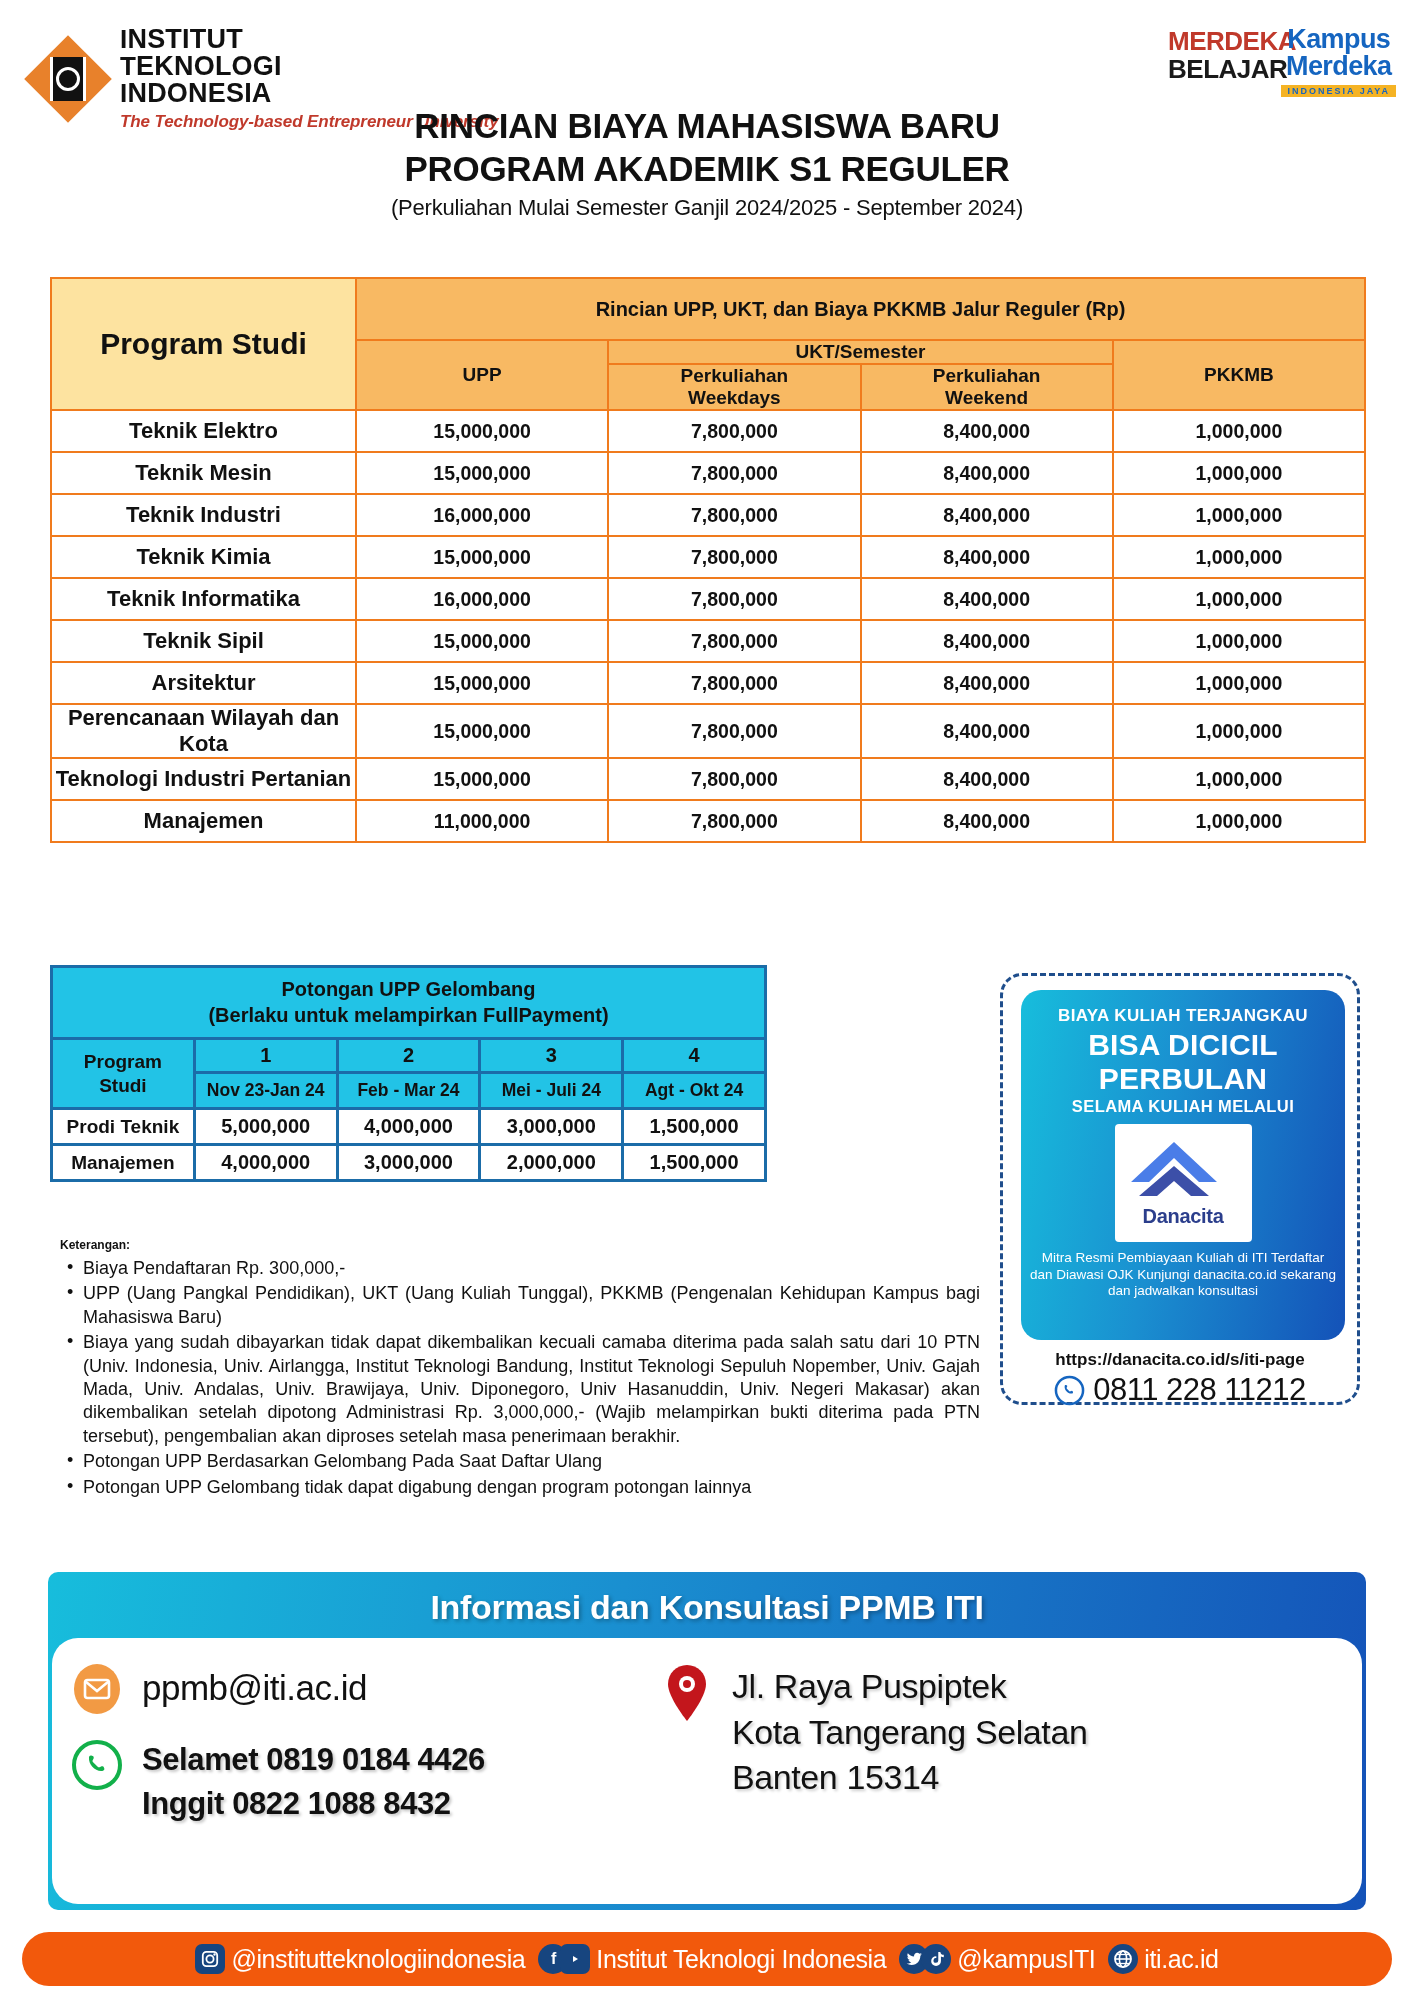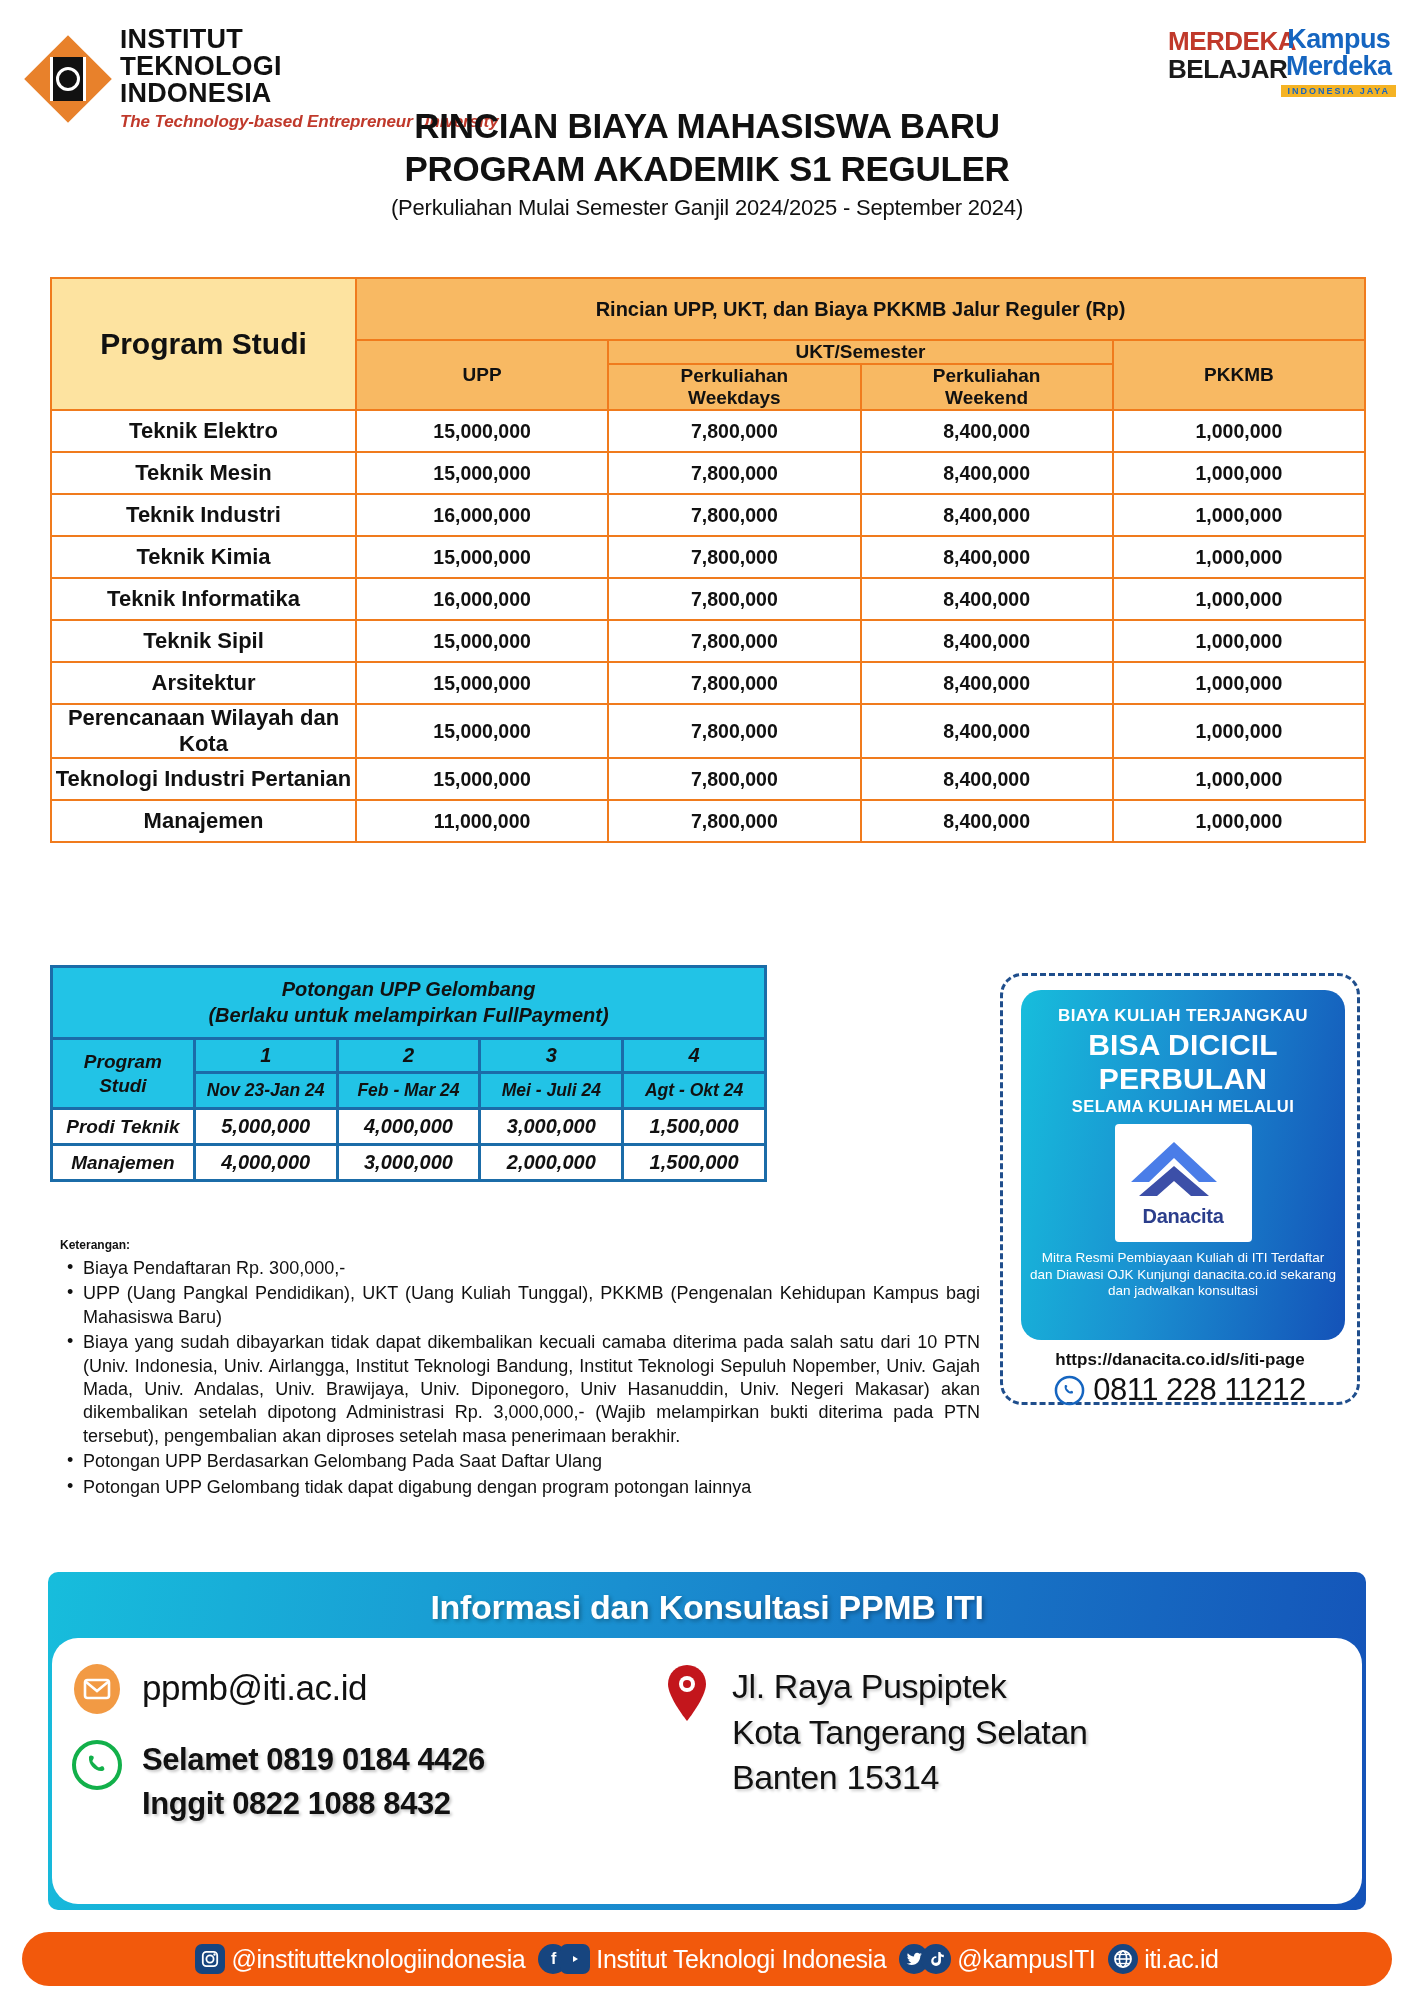--- a/index.html
+++ b/index.html
@@ -94,21 +94,21 @@
   .tbl-main .c-wd   { width: 189px; }
   .tbl-main .c-we   { width: 190px; }
   .tbl-main .c-pk   { width: 172px; }
   .tbl-main tbody td { background: #fff; font-size: 21px; height: 42px; }
   .tbl-main tbody td.prodi { font-size: 22px; }
   .tbl-main tbody td.num { font-size: 19.5px; }
 
   
   .tbl-pot {
     position: absolute; left: 50px; top: 965px; width: 717px;
-    border-collapse: collapse; table-layout: fixed; font-style: italic;
+    border-collapse: collapse; table-layout: fixed;
   }
   .tbl-pot td {
     border: 3px solid #1B6CA8; text-align: center; vertical-align: middle;
     font-weight: 700; color: #111; background: #22C3E6;
   }
   .tbl-pot .pot-title { font-size: 20px; line-height: 1.28; padding: 9px 4px; }
   .tbl-pot .pot-prodi { width: 165px; font-size: 19px; line-height: 1.25; }
   .tbl-pot .pot-num { font-size: 20px; height: 34px; }
   .tbl-pot .pot-range { font-size: 17.5px; height: 36px; }
   .tbl-pot tbody td { background: #fff; font-size: 20px; height: 36px; }

